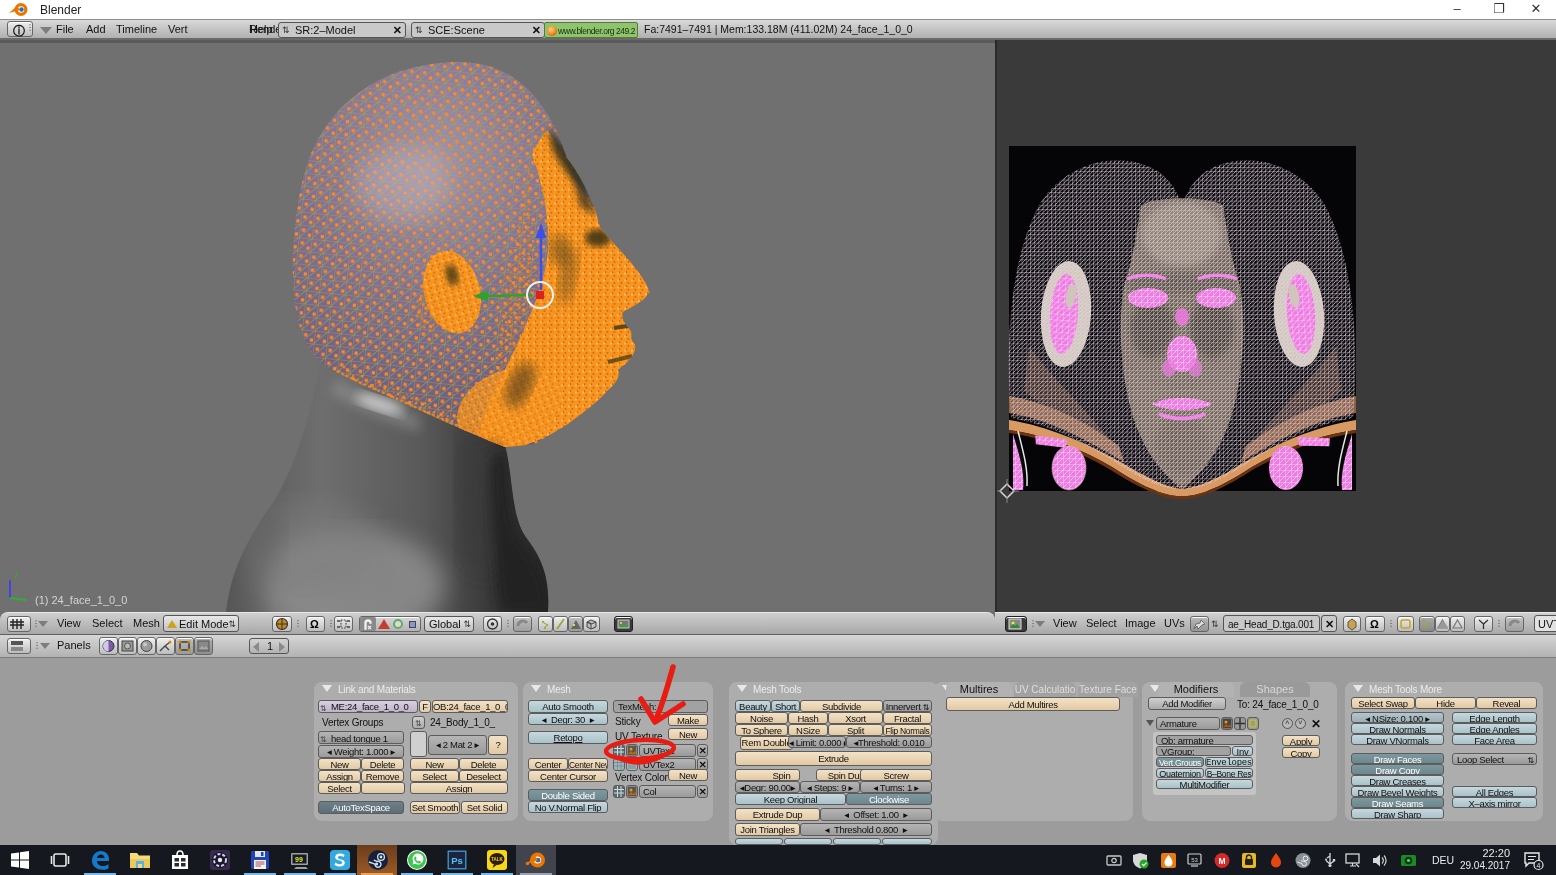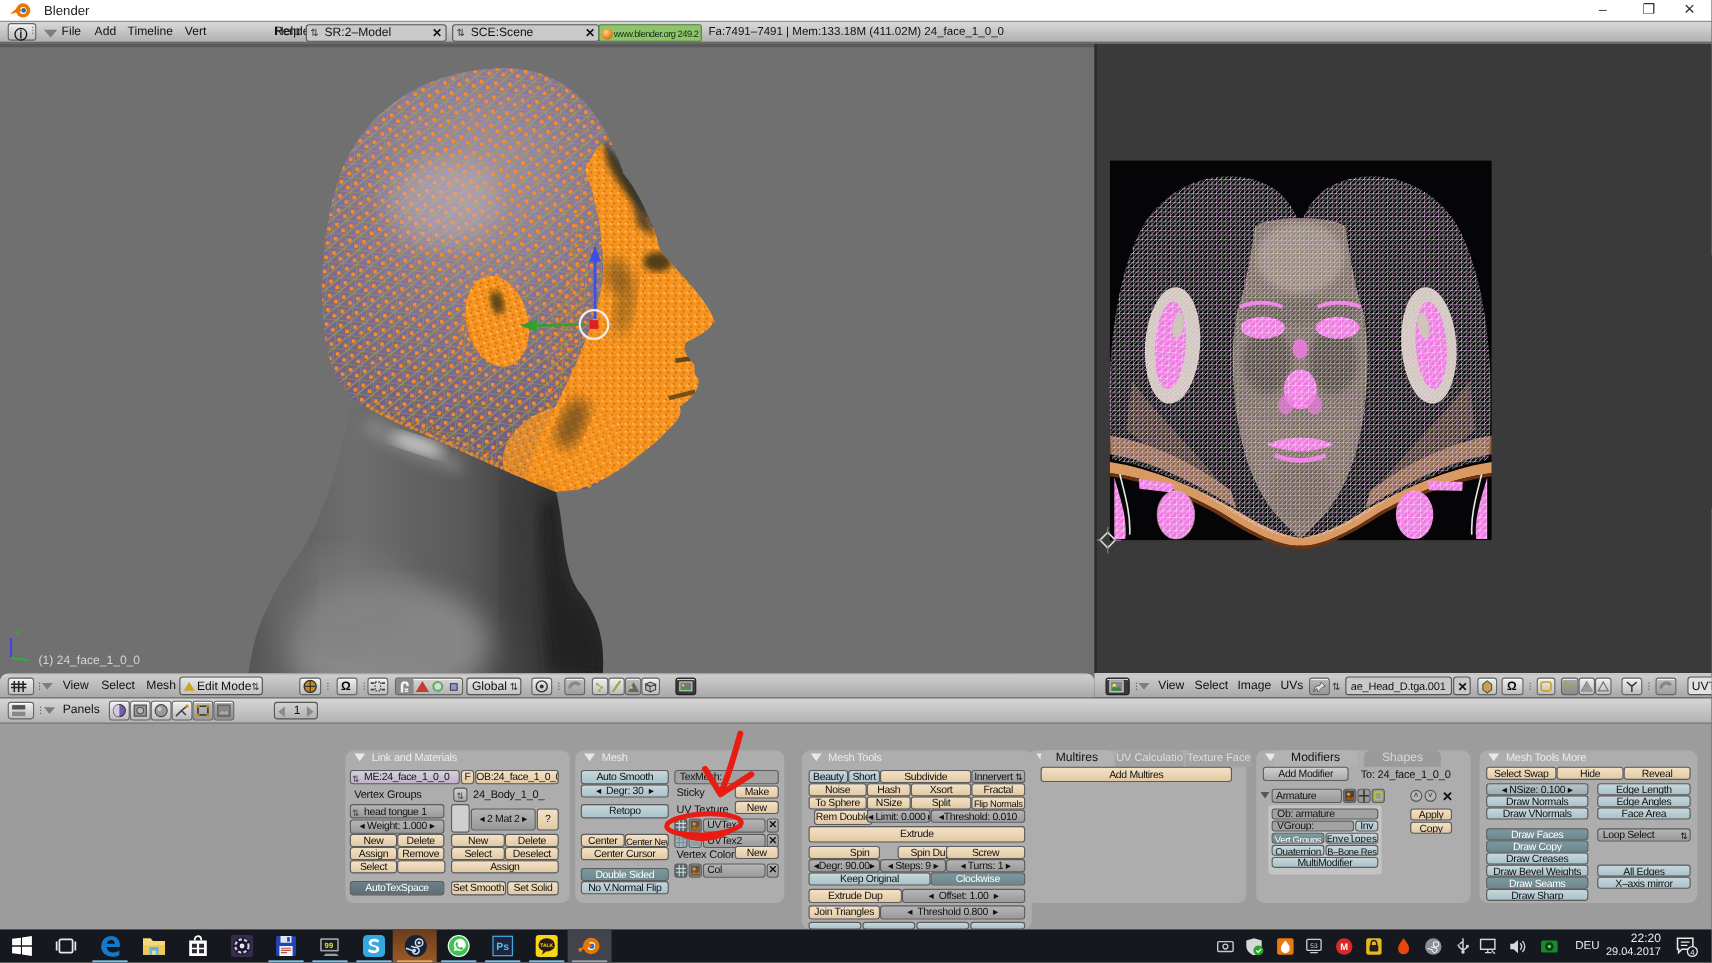--- a/index.html
+++ b/index.html
@@ -509,21 +509,21 @@
     <div class="bb beige" style="left:459px;top:112px;width:49px;height:12px;">Deselect</div>
     <div class="bb beige" style="left:410px;top:124px;width:98px;height:12px;">Assign</div>
     <div class="bb teal" style="left:318px;top:143px;width:86px;height:13px;background:linear-gradient(#6d8087,#5c6f76);">AutoTexSpace</div>
     <div class="bb beige" style="left:410px;top:143px;width:50px;height:13px;">Set Smooth</div>
     <div class="bb beige" style="left:461px;top:143px;width:47px;height:13px;">Set Solid</div>
 
     <div class="parrow" style="left:531px;top:27px;"></div>
     <div class="lbl" style="left:547px;top:26px;color:#ececec;">Mesh</div>
     <div class="bb blue" style="left:528px;top:42px;width:80px;height:13px;text-align:center;">Auto Smooth</div>
     <div class="bb blue" style="left:528px;top:55px;width:80px;height:12px;">◂&nbsp;&nbsp;Degr: 30&nbsp;&nbsp;▸</div>
-    <div class="bb blue" style="left:528px;top:73px;width:80px;height:13px;">Retopo</div>
+    <div class="bb blue" style="left:528px;top:73px;width:80px;height:13px;text-decoration:underline;">Retopo</div>
     <div class="bb beige" style="left:528px;top:100px;width:40px;height:12px;">Center</div>
     <div class="bb beige" style="left:568px;top:100px;width:40px;height:12px;font-size:8.5px;">Center New</div>
     <div class="bb beige" style="left:528px;top:112px;width:80px;height:12px;">Center Cursor</div>
     <div class="bb teal" style="left:528px;top:131px;width:80px;height:12px;">Double Sided</div>
     <div class="bb blue" style="left:528px;top:143px;width:80px;height:12px;">No V.Normal Flip</div>
     <div class="bb tfield" style="left:613px;top:42px;width:95px;height:13px;">TexMesh:</div>
     <div class="lbl" style="left:615px;top:58px;">Sticky</div>
     <div class="bb beige" style="left:668px;top:56px;width:40px;height:12px;">Make</div>
     <div class="lbl" style="left:615px;top:73px;">UV Texture</div>
     <div class="bb beige" style="left:668px;top:70px;width:40px;height:12px;">New</div>

